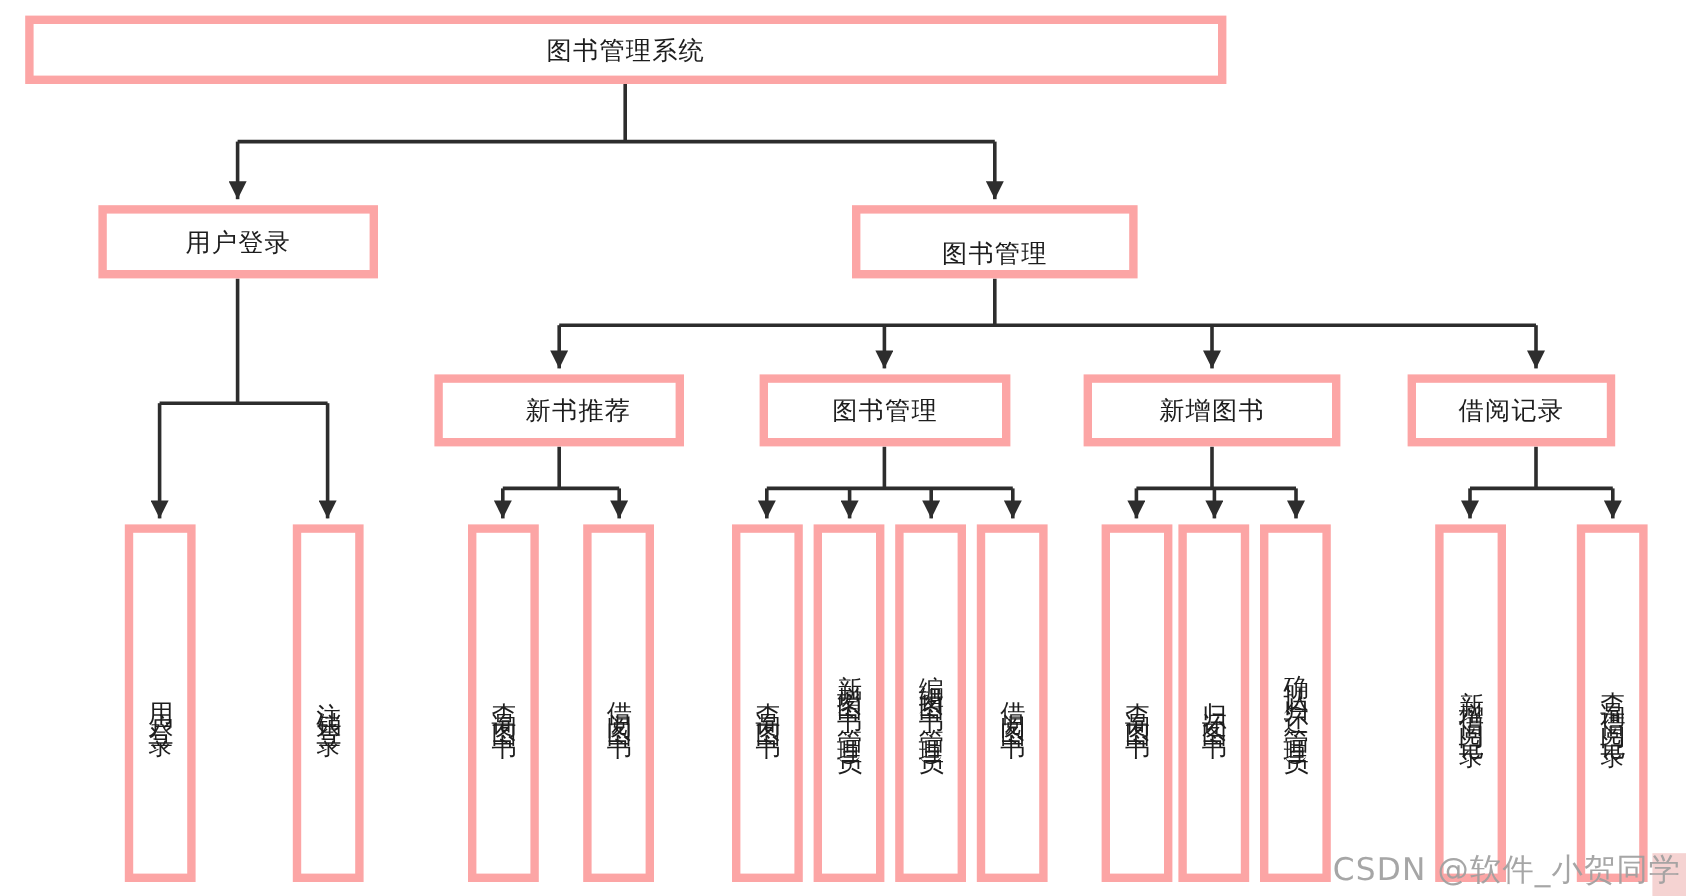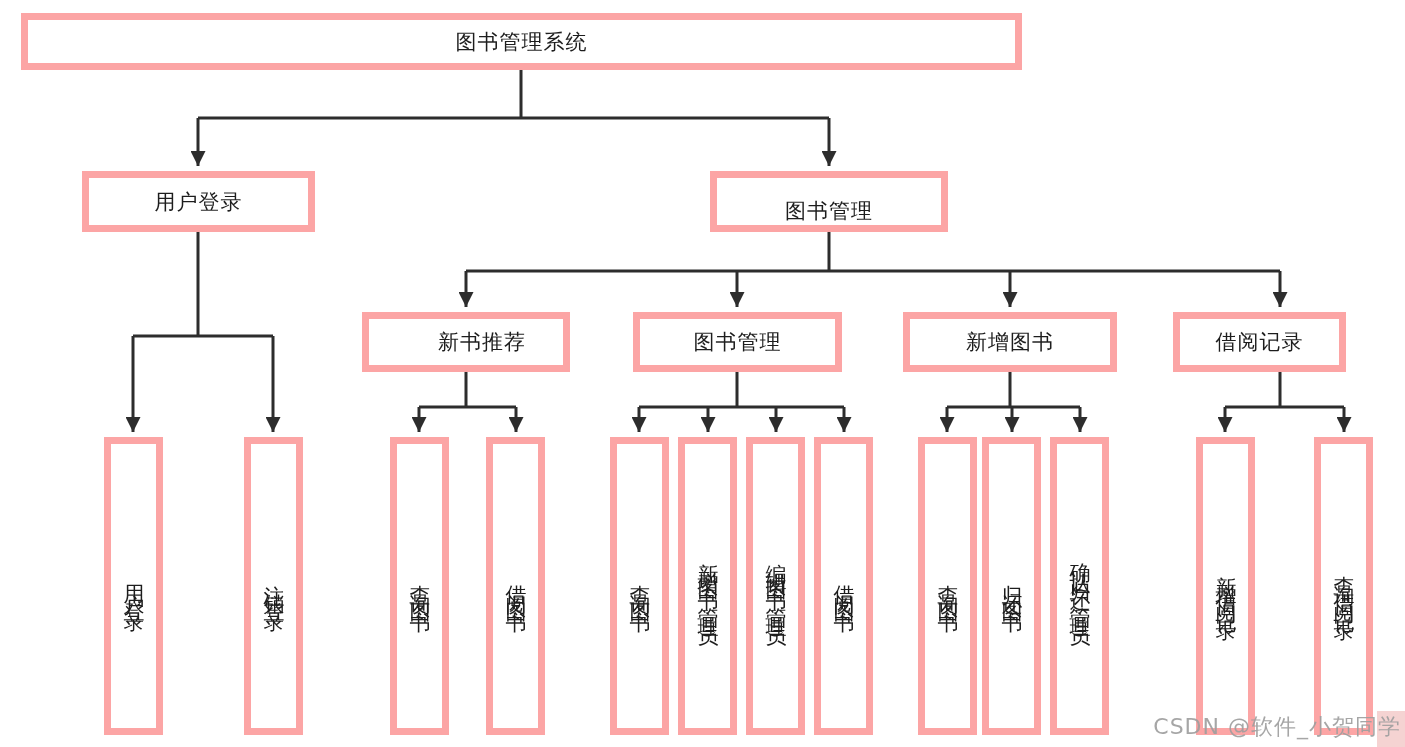--- a/index.html
+++ b/index.html
@@ -39,21 +39,21 @@
   }
   .wm-pink {
     position: absolute;
     right: 0; bottom: 0;
     width: 28px; height: 36px;
     background: #f5d3d2;
   }
   .watermark {
     position: absolute;
     right: 4px; bottom: 5px;
-    font-size: 22px;
+    font-size: 26px;
     color: rgba(158,158,158,0.92);
     letter-spacing: 1px;
     white-space: nowrap;
   }
 </style>
 </head>
 <body>
 
 <div class="canvas">
 

